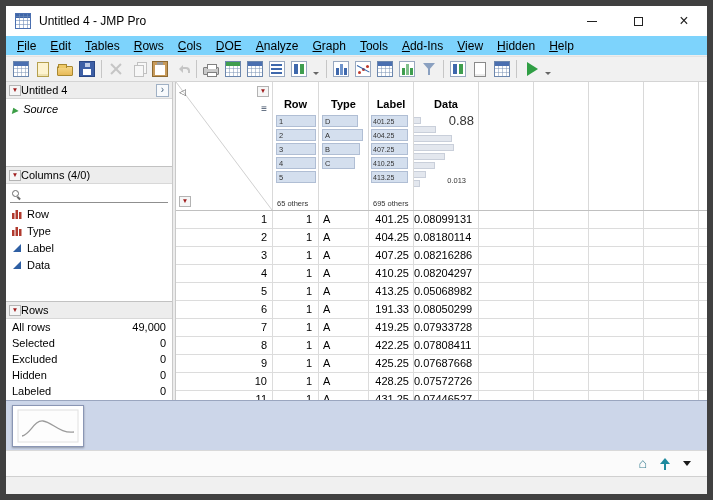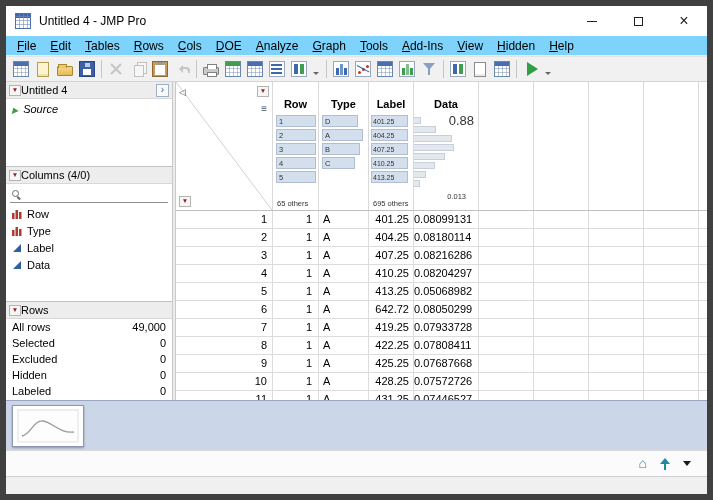--- a/index.html
+++ b/index.html
@@ -125,21 +125,21 @@
   .scell { height:12px; line-height:11px; font-size:7.5px; color:#333; background:#d4dfee; border:1px solid #b0bed4; margin:1px 3px 2px; padding-left:2px; width:40px; overflow:hidden; white-space:nowrap; }
   .scells.type .scell:nth-of-type(1){ width:36px; }
   .scells.type .scell:nth-of-type(2){ width:41px; }
   .scells.type .scell:nth-of-type(3){ width:38px; }
   .scells.type .scell:nth-of-type(4){ width:33px; }
   .scells.labelcol .scell { width:37px; font-size:7px; margin:1px 2px 2px; padding-left:1px; }
   .hfooter { flex:0 0 13px; font-size:7.5px; color:#333; padding-left:4px; line-height:13px; white-space:nowrap; }
   .dhist { flex:1 1 auto; position:relative; padding-top:3px; }
   .hbar { height:7px; margin:2px 0 0 0; background:#e3e7ee; border:1px solid #c9cfda; border-left:none; }
   .dmax { position:absolute; top:1px; right:4px; font-size:13px; color:#333; }
-  .dmin { position:absolute; bottom:9px; right:12px; font-size:7.5px; color:#333; }
+  .dmin { position:absolute; bottom:25px; right:12px; font-size:7.5px; color:#333; }
   .vlines { background-image:repeating-linear-gradient(to right, transparent 0 54px, #d9d9d9 54px 55px); border-right:none; }
 
   .tbody { flex:1 1 auto; overflow:hidden; }
   .trow { display:grid; grid-template-columns:97px 46px 50px 45px 65px 1fr; height:18px; border-bottom:1px solid #dcdcdc; font-size:11px; line-height:17px; }
   .trow > div { border-right:1px solid #dcdcdc; overflow:hidden; white-space:nowrap; }
   .c-num { text-align:right; padding-right:5px; }
   .c-row { text-align:right; padding-right:6px; }
   .c-type { padding-left:4px; }
   .c-label { text-align:right; padding-right:4px; }
   .c-data { text-align:left; padding-right:4px; }
@@ -470,21 +470,21 @@
             <div class="c-type">A</div>
             <div class="c-label">413.25</div>
             <div class="c-data">0.05068982</div>
             <div class="c-rest"></div>
           </div>
 
           <div class="trow">
             <div class="c-num">6</div>
             <div class="c-row">1</div>
             <div class="c-type">A</div>
-            <div class="c-label">642.72</div>
+            <div class="c-label">191.33</div>
             <div class="c-data">0.08050299</div>
             <div class="c-rest"></div>
           </div>
 
           <div class="trow">
             <div class="c-num">7</div>
             <div class="c-row">1</div>
             <div class="c-type">A</div>
             <div class="c-label">419.25</div>
             <div class="c-data">0.07933728</div>

